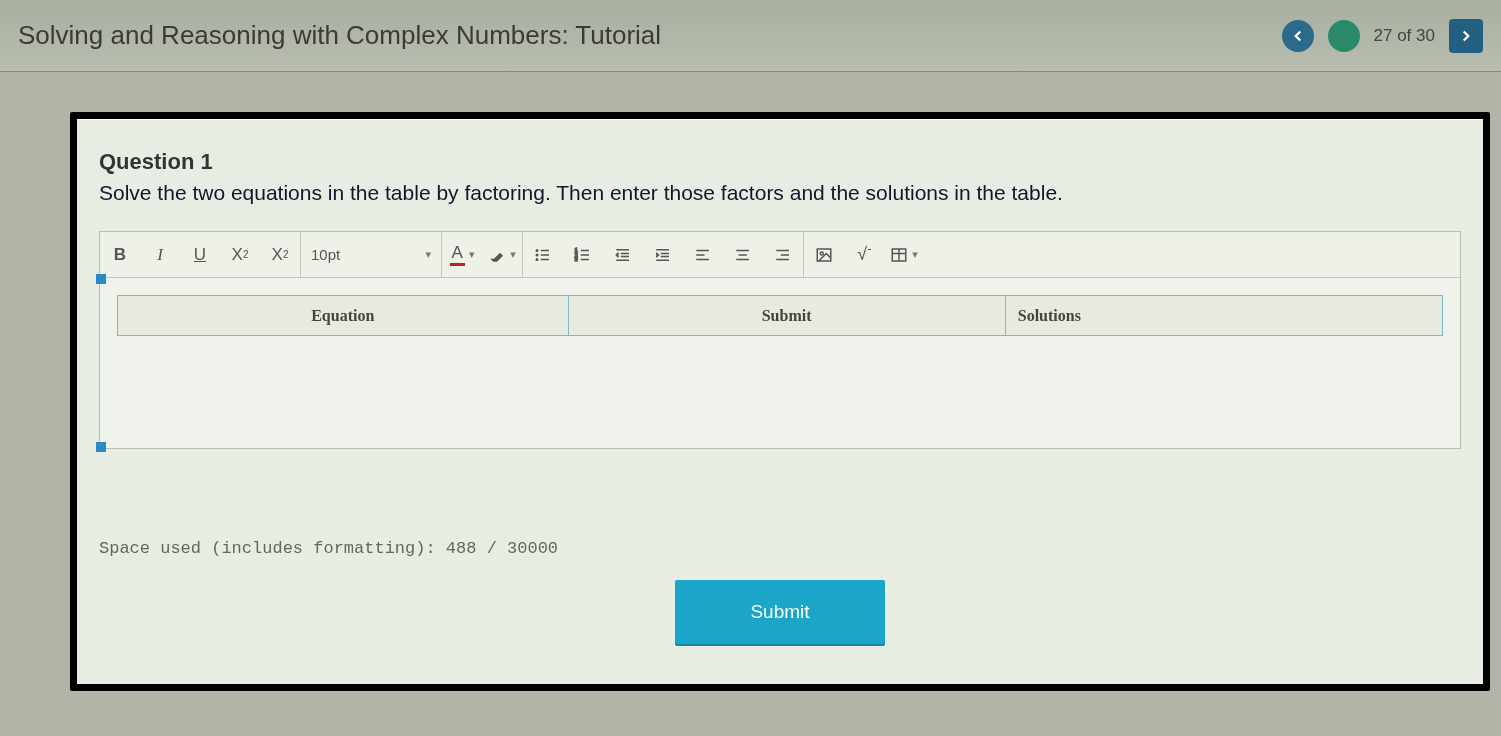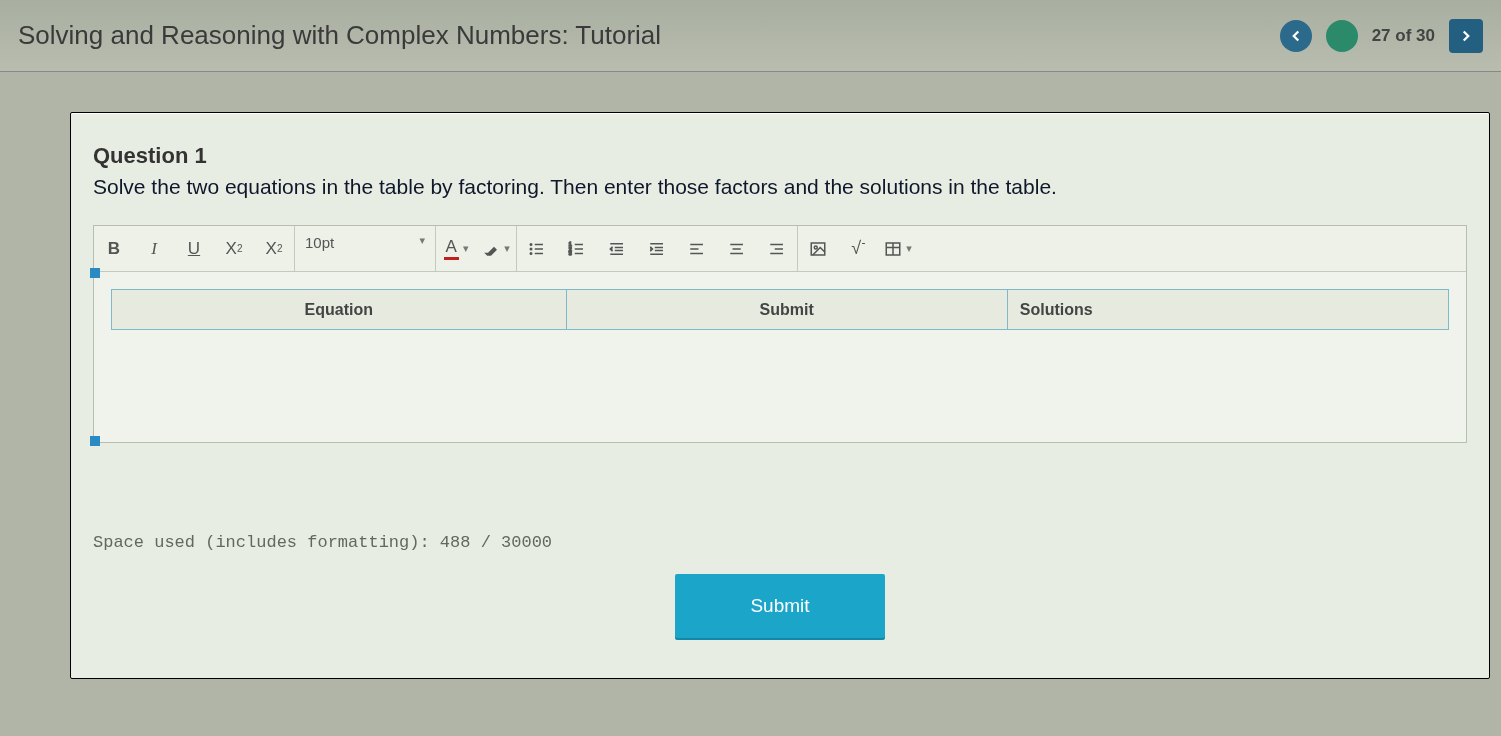--- a/index.html
+++ b/index.html
@@ -29,32 +29,32 @@
     gap: 14px;
   }
   .nav-circle {
     width: 32px; height: 32px;
     border-radius: 50%;
     display: flex; align-items: center; justify-content: center;
     font-size: 16px;
   }
   .nav-back { background: #2b6a8a; color: #fff; }
   .nav-dot { background: #2a8a6a; }
-  .nav-count { color: #444; font-size: 17px; font-weight: bold; }
+  .nav-count { color: #444; font-size: 17px; }
   .nav-fwd {
     width: 34px; height: 34px;
     display:flex;align-items:center;justify-content:center;
     font-size: 20px; color: #fff; background:#225f80; border-radius:4px;
   }
   .content-wrap {
     padding: 40px 0 0 70px;
   }
   .card {
     background: #e8ede4;
-    border: 1px solid #000000;
+    border: 7px solid #000000;
     border-radius: 2px;
     width: 1420px;
     padding: 30px 22px 40px 22px;
     box-shadow: inset 0 1px 0 #fff;
   }
   .q-title { font-size: 22px; font-weight: bold; color: #333; margin-bottom: 6px; }
   .q-prompt { font-size: 21px; color: #0f172a; margin-bottom: 26px; }
   .editor-box {
     border: 1px solid #b8bdb2;
     background: #eef2e9;
@@ -71,31 +71,32 @@
   .tb-group { display:flex; align-items:center; height:100%; border-right:1px solid #c4c8be; }
   .tb-btn {
     width: 40px; height: 100%;
     display:flex; align-items:center; justify-content:center;
     cursor: pointer;
     font-size: 17px;
     color:#555;
   }
   .font-size-sel {
     width: 140px; height: 30px;
-    display:flex; 
+    display:flex; align-items:center;
     padding: 0 10px;
     font-size: 15px;
     color:#555;
     justify-content: space-between;
   }
   .chev { font-size: 11px; color:#777; }
   .editor-content {
     padding: 17px;
     min-height: 170px;
     background: #eff3eb;
+    font-family: Liberation Serif, serif;
   }
   table.ans {
     width: 100%;
     border-collapse: collapse;
   }
   table.ans th, table.ans td {
     border: 1px solid #7fb8c8;
     padding: 8px 12px;
     text-align: left;
     font-size: 16px;

